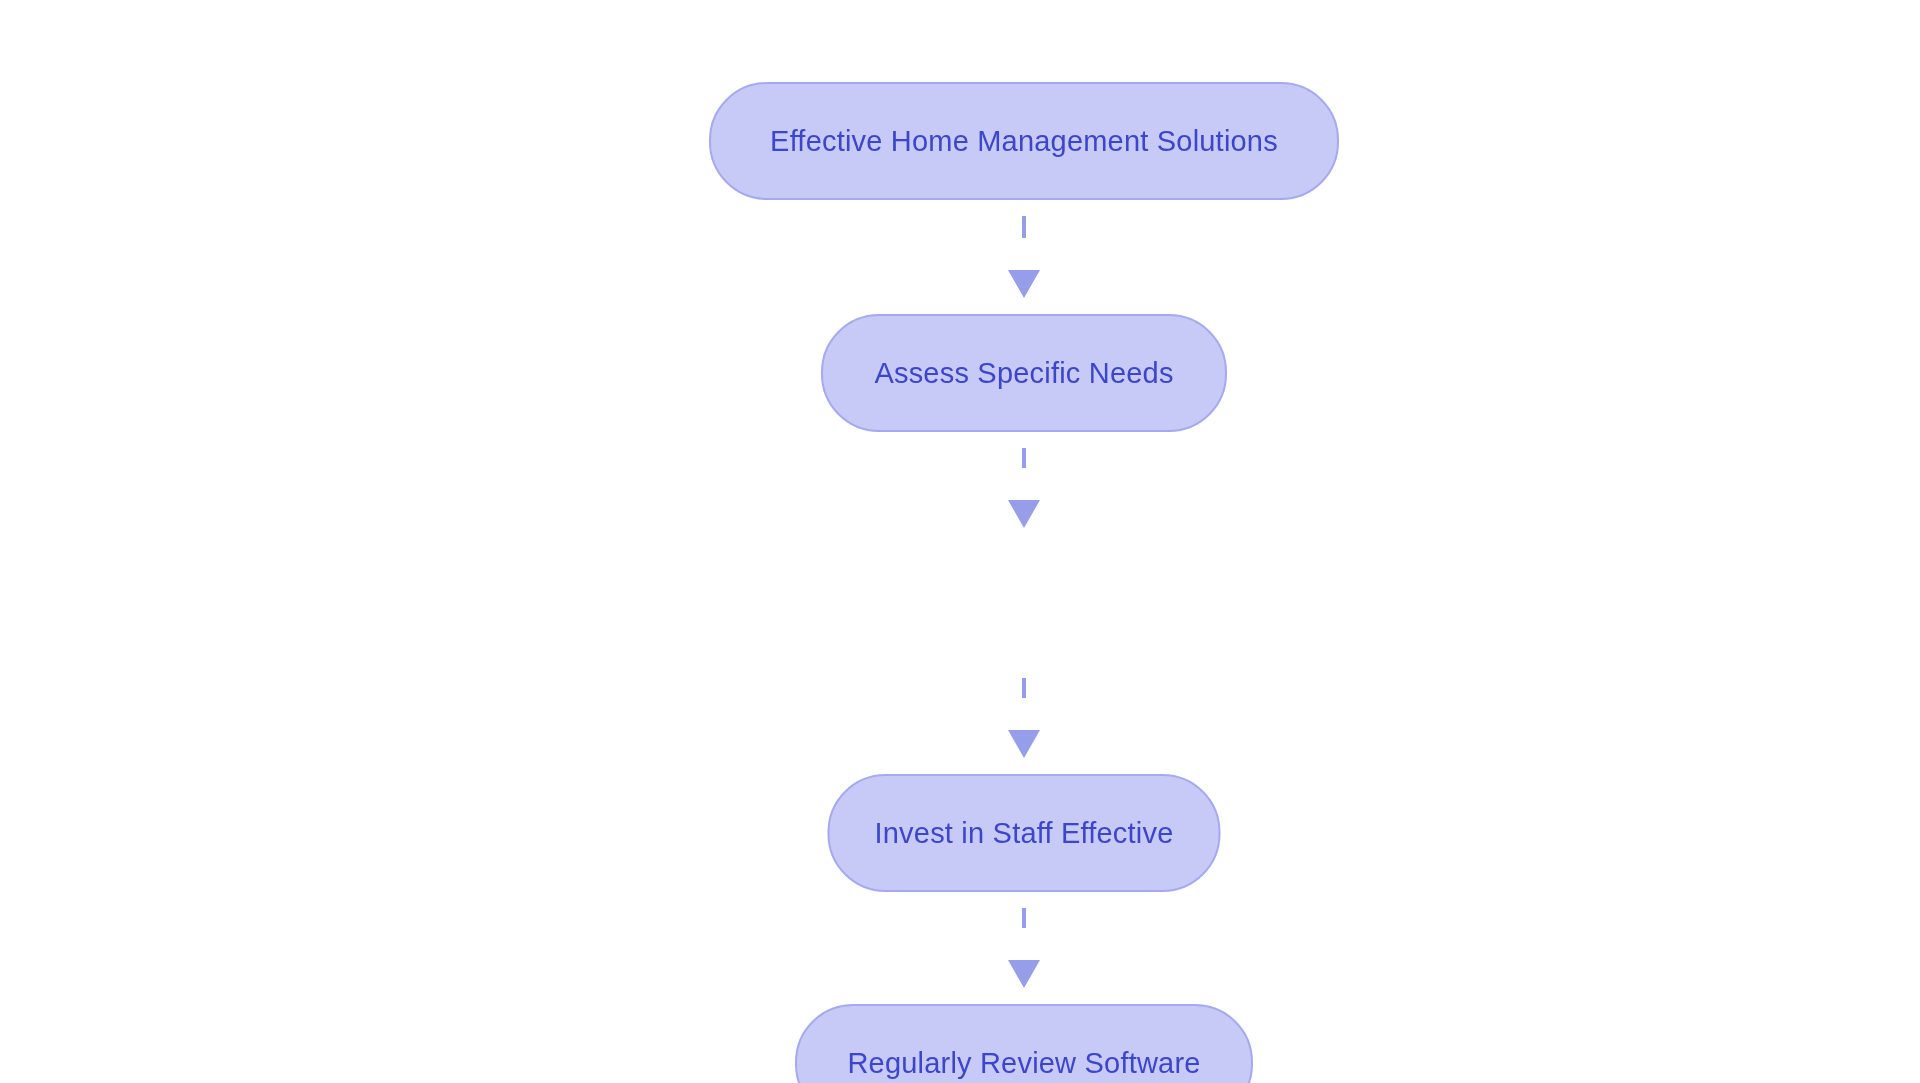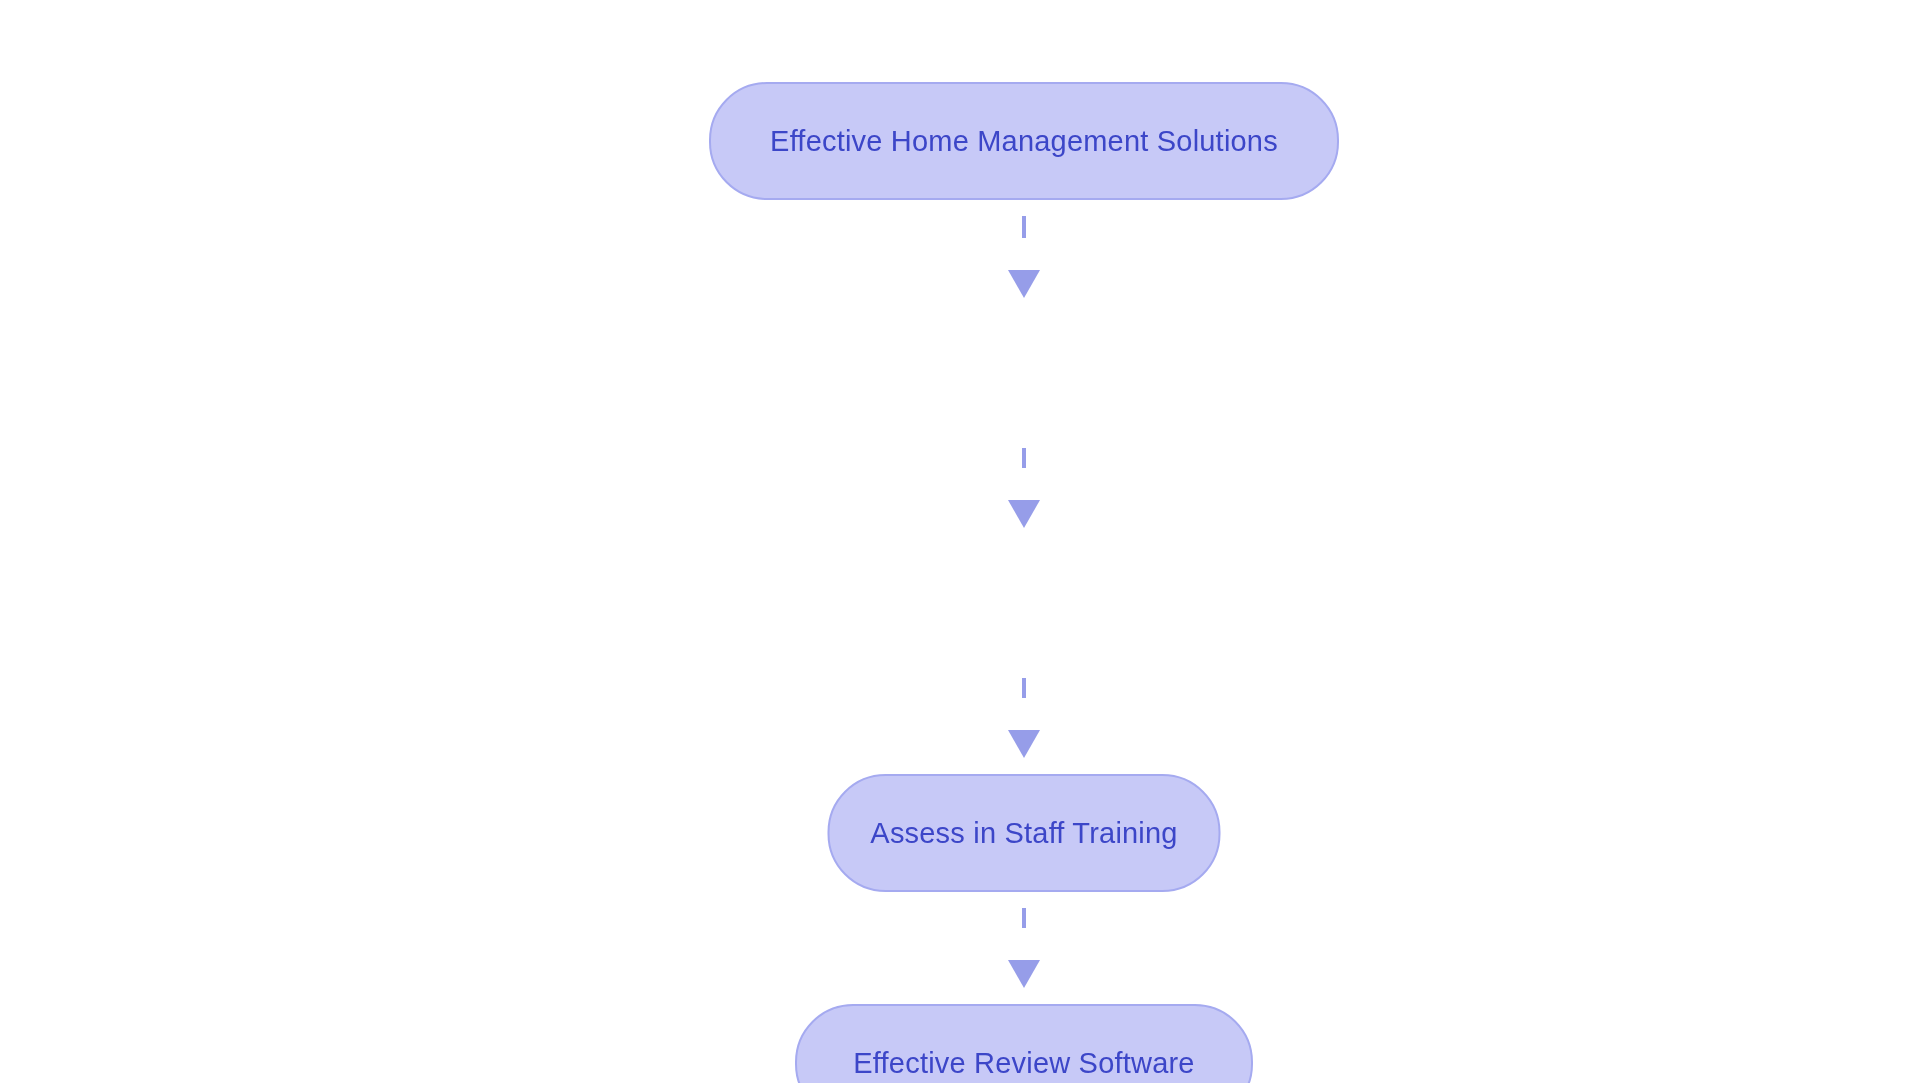--- a/index.html
+++ b/index.html
@@ -76,38 +76,41 @@
 
   <div class="flow-node n1">
     <span>Effective Home Management Solutions</span>
   </div>
 
   <div class="flow-arrow a1">
     <div class="arrow-shaft"></div>
     <div class="arrow-head"></div>
   </div>
 
+  <div class="flow-node n2">
+    <span>Assess Specific Needs</span>
+  </div>
 
   <div class="flow-arrow a2">
     <div class="arrow-shaft"></div>
     <div class="arrow-head"></div>
   </div>
 
 
   <div class="flow-arrow a3">
     <div class="arrow-shaft"></div>
     <div class="arrow-head"></div>
   </div>
 
   <div class="flow-node n4">
-    <span>Assess in Staff Training</span>
+    <span>Invest in Staff Effective</span>
   </div>
 
   <div class="flow-arrow a4">
     <div class="arrow-shaft"></div>
     <div class="arrow-head"></div>
   </div>
 
   <div class="flow-node n5">
-    <span>Effective Review Software</span>
+    <span>Regularly Review Software</span>
   </div>
 
 </div>
 
 </body></html>

